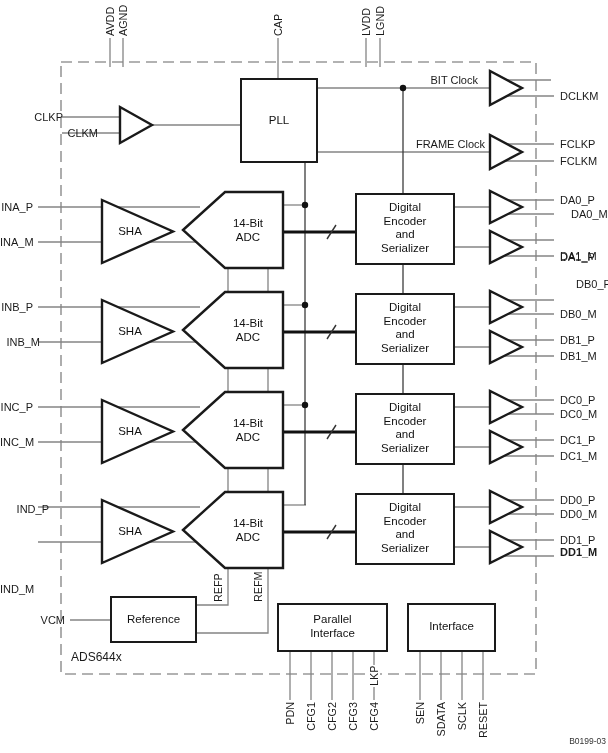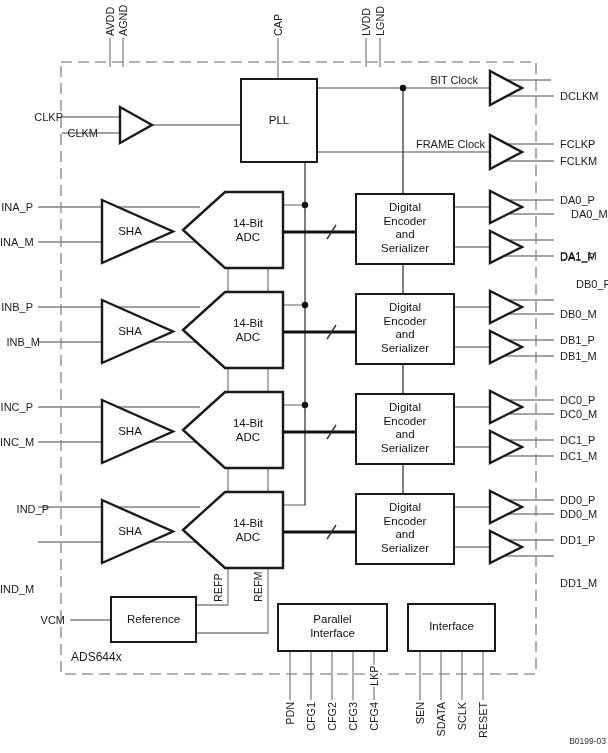--- a/index.html
+++ b/index.html
@@ -238,15 +238,15 @@
   <span class="lbl" style="left:560px;top:349px;">DB1_M</span>
 
   <span class="lbl" style="left:560px;top:393px;">DC0_P</span>
   <span class="lbl" style="left:560px;top:407px;">DC0_M</span>
   <span class="lbl" style="left:560px;top:433px;">DC1_P</span>
   <span class="lbl" style="left:560px;top:449px;">DC1_M</span>
 
   <span class="lbl" style="left:560px;top:493px;">DD0_P</span>
   <span class="lbl" style="left:560px;top:507px;">DD0_M</span>
   <span class="lbl" style="left:560px;top:533px;">DD1_P</span>
-  <span class="lbl" style="left:560px;top:576px;">DD1_M</span>
+  <span class="lbl" style="left:560px;top:545px;font-weight:bold;">DD1_M</span>
 
 </div>
 
 </body></html>

